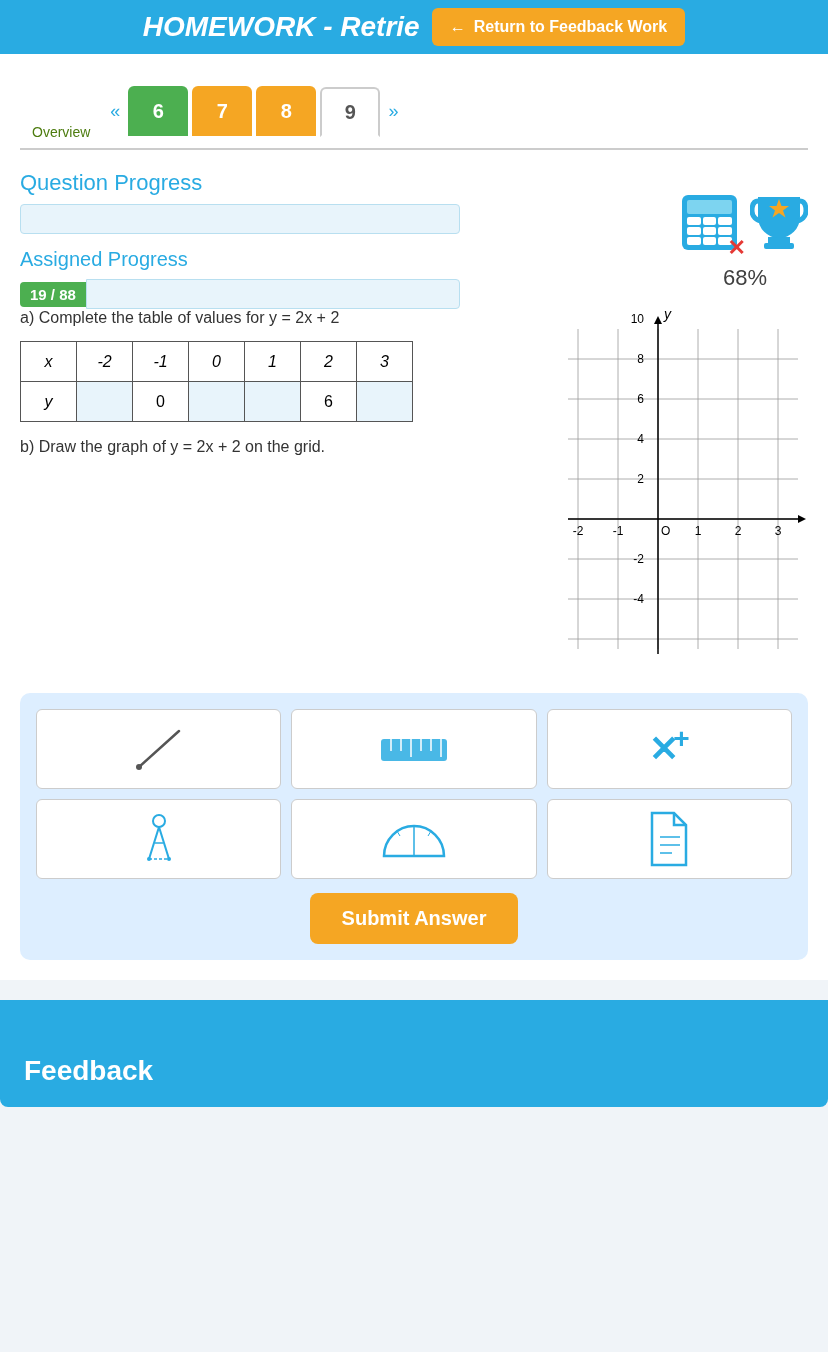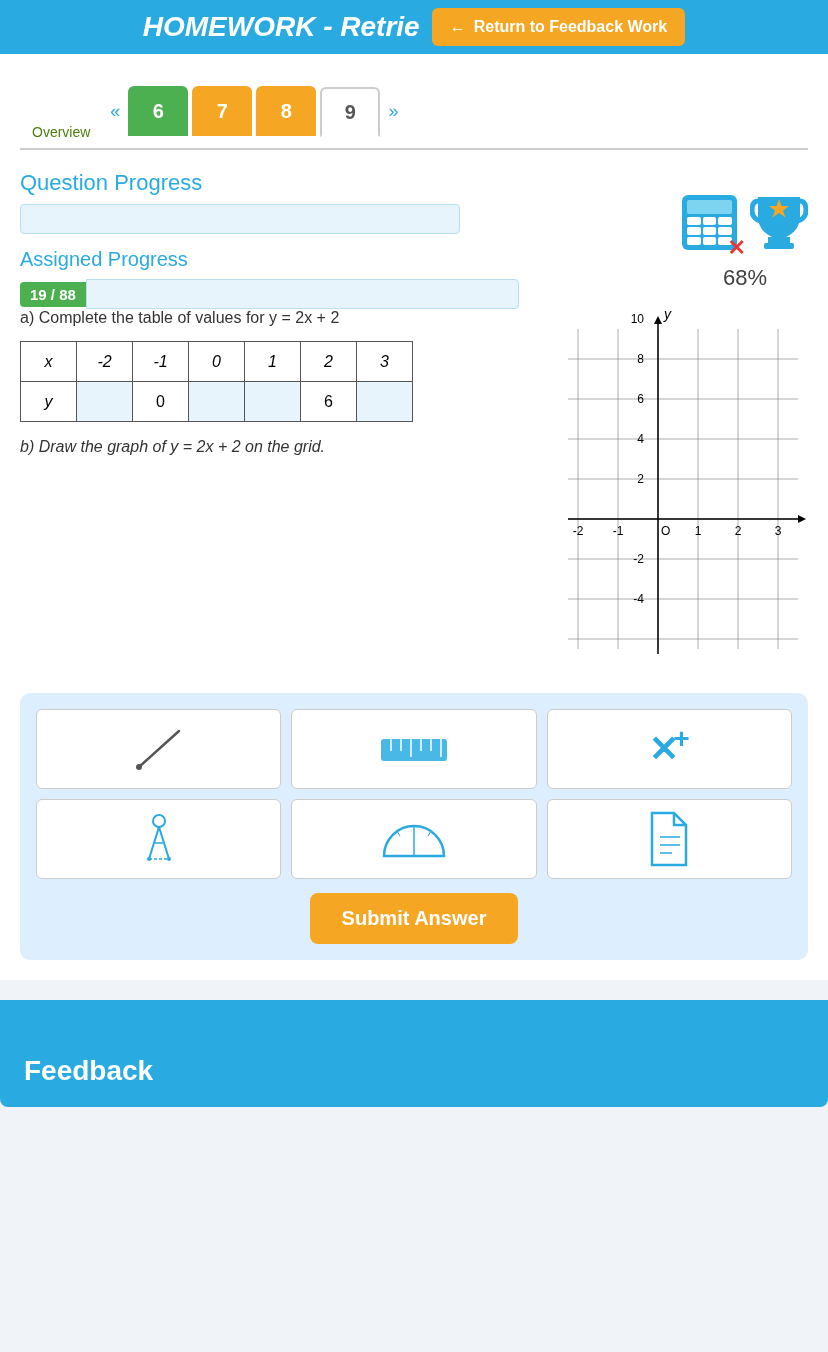--- a/index.html
+++ b/index.html
@@ -107,21 +107,21 @@
       margin-bottom: 14px;
     }
     .homework-progress-title {
       font-size: 20px;
       color: #29abe2;
       margin-bottom: 8px;
     }
     .homework-bar-container {
       display: flex;
       align-items: center;
-      width: 499px;
+      width: 440px;
     }
     .homework-bar-fill {
       background: #4caf50;
       color: white;
       font-size: 15px;
       font-weight: bold;
       padding: 4px 10px;
       border-radius: 4px 0 0 4px;
       white-space: nowrap;
     }
@@ -390,21 +390,21 @@
           <td style="background:#e8f4fb; padding:0;"><input type="text" style="background: rgb(232, 244, 251);"></td>
           <td class="fixed-val">0</td>
           <td style="background:#e8f4fb; padding:0;"><input type="text" style="background: rgb(232, 244, 251);"></td>
           <td style="background:#e8f4fb; padding:0;"><input type="text" style="background: rgb(232, 244, 251);"></td>
           <td class="fixed-val">6</td>
           <td style="background:#e8f4fb; padding:0;"><input type="text" style="background: rgb(232, 244, 251);"></td>
         </tr>
       </tbody>
         </table>
 
-      <div class="question-text" style="margin-top:10px;font-style:italic;">
+      <div class="question-text" style="margin-top:10px;">
         <span>b) Draw the graph of y = 2x + 2 on the grid.</span>
       </div>
     </div>
 
     <div class="graph-area">
       <svg width="260" height="360" viewBox="-20 -20 260 360">
 
         <line x1="10" y1="0" x2="10" y2="320" stroke="#999" stroke-width="0.8"></line>
         <line x1="50" y1="0" x2="50" y2="320" stroke="#999" stroke-width="0.8"></line>
         <line x1="90" y1="0" x2="90" y2="320" stroke="#999" stroke-width="0.8"></line>

